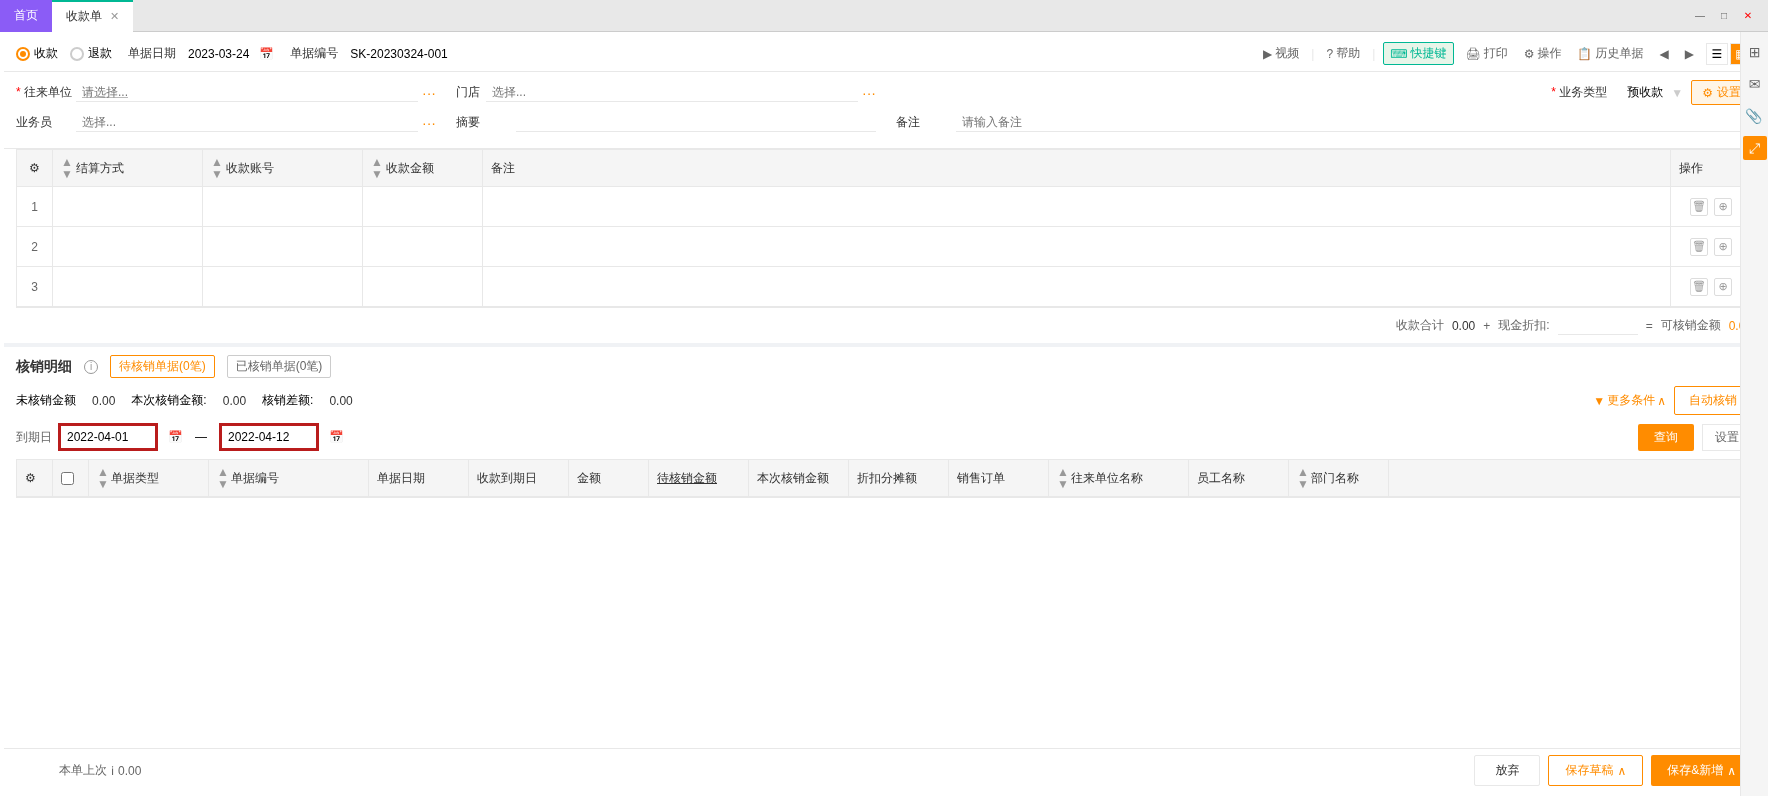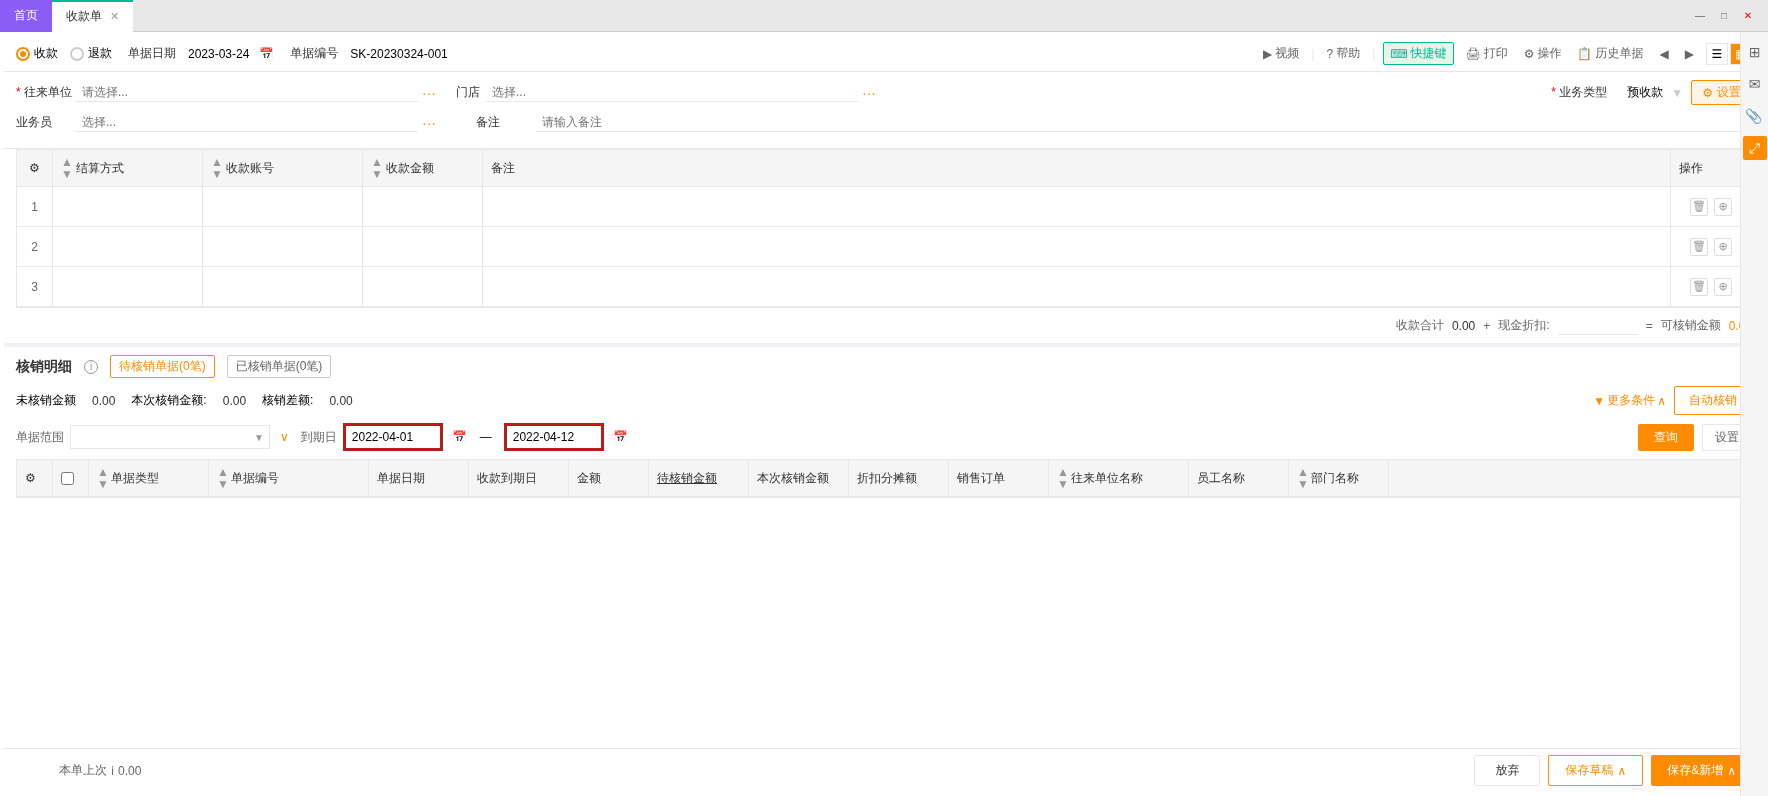--- a/index.html
+++ b/index.html
@@ -191,21 +191,21 @@
         <div class="view-btn active">▦</div>
       </div>
     </div>
   </div>
 
   <div class="form-area">
     <div class="form-row">
 
       <div class="form-field" style="flex: 0 0 420px;">
         <span class="field-label required">往来单位</span>
-        <input class="field-input" type="text" style="color: rgb(187, 187, 187);" placeholder="请选择...">
+        <input class="field-input" type="text" style="color: rgb(187, 187, 187); text-decoration: underline;" placeholder="请选择...">
         <span class="field-more">···</span>
       </div>
 
       <div style="flex:0 0 20px;"></div>
 
       <div class="form-field" style="flex: 0 0 420px;">
         <span class="field-label" style="min-width:30px;">门店</span>
         <input class="field-input" type="text" style="color: rgb(187, 187, 187);" placeholder="选择...">
         <span class="field-more">···</span>
       </div>
@@ -225,20 +225,24 @@
 
     <div class="form-row">
 
       <div class="form-field" style="flex: 0 0 420px;">
         <span class="field-label">业务员</span>
         <input class="field-input" type="text" style="color: rgb(187, 187, 187);" placeholder="选择...">
         <span class="field-more">···</span>
       </div>
       <div style="flex:0 0 20px;"></div>
 
+      <div class="form-field" style="flex: 0 0 420px;">
+        <span class="field-label">摘要</span>
+        <input class="field-input" type="text" style="flex: 1 1 0%;">
+      </div>
       <div style="flex:0 0 20px;"></div>
 
       <div class="form-field" style="flex: 1;">
         <span class="field-label">备注</span>
         <input class="field-input" type="text" style="color: rgb(187, 187, 187); flex: 1 1 0%;" placeholder="请输入备注">
       </div>
     </div>
   </div>
 
   <div class="table-area">
@@ -354,29 +358,20 @@
           <span>更多条件</span>
           <span>∧</span>
         </span>
         <button class="auto-writeoff-btn">
           <span>自动核销</span>
         </button>
       </div>
     </div>
 
     <div class="filter-row">
-      <div class="filter-field">
-        <span class="filter-label">单据范围</span>
-        <div class="filter-select-wrap">
-          <select class="filter-select">
-            <option></option>
-          </select>
-        </div>
-        <span style="color:#ff8c00; cursor:pointer; margin-left:4px;">∨</span>
-      </div>
 
       <div class="filter-field">
         <span class="filter-label">到期日</span>
         <input class="date-input" type="text" value="2022-04-01" style="">
         <span class="date-icon" style="margin-left:4px;">📅</span>
         <span style="margin: 0 6px;">—</span>
         <input class="date-input" type="text" value="2022-04-12" style="">
         <span class="date-icon" style="margin-left:4px;">📅</span>
       </div>
 

